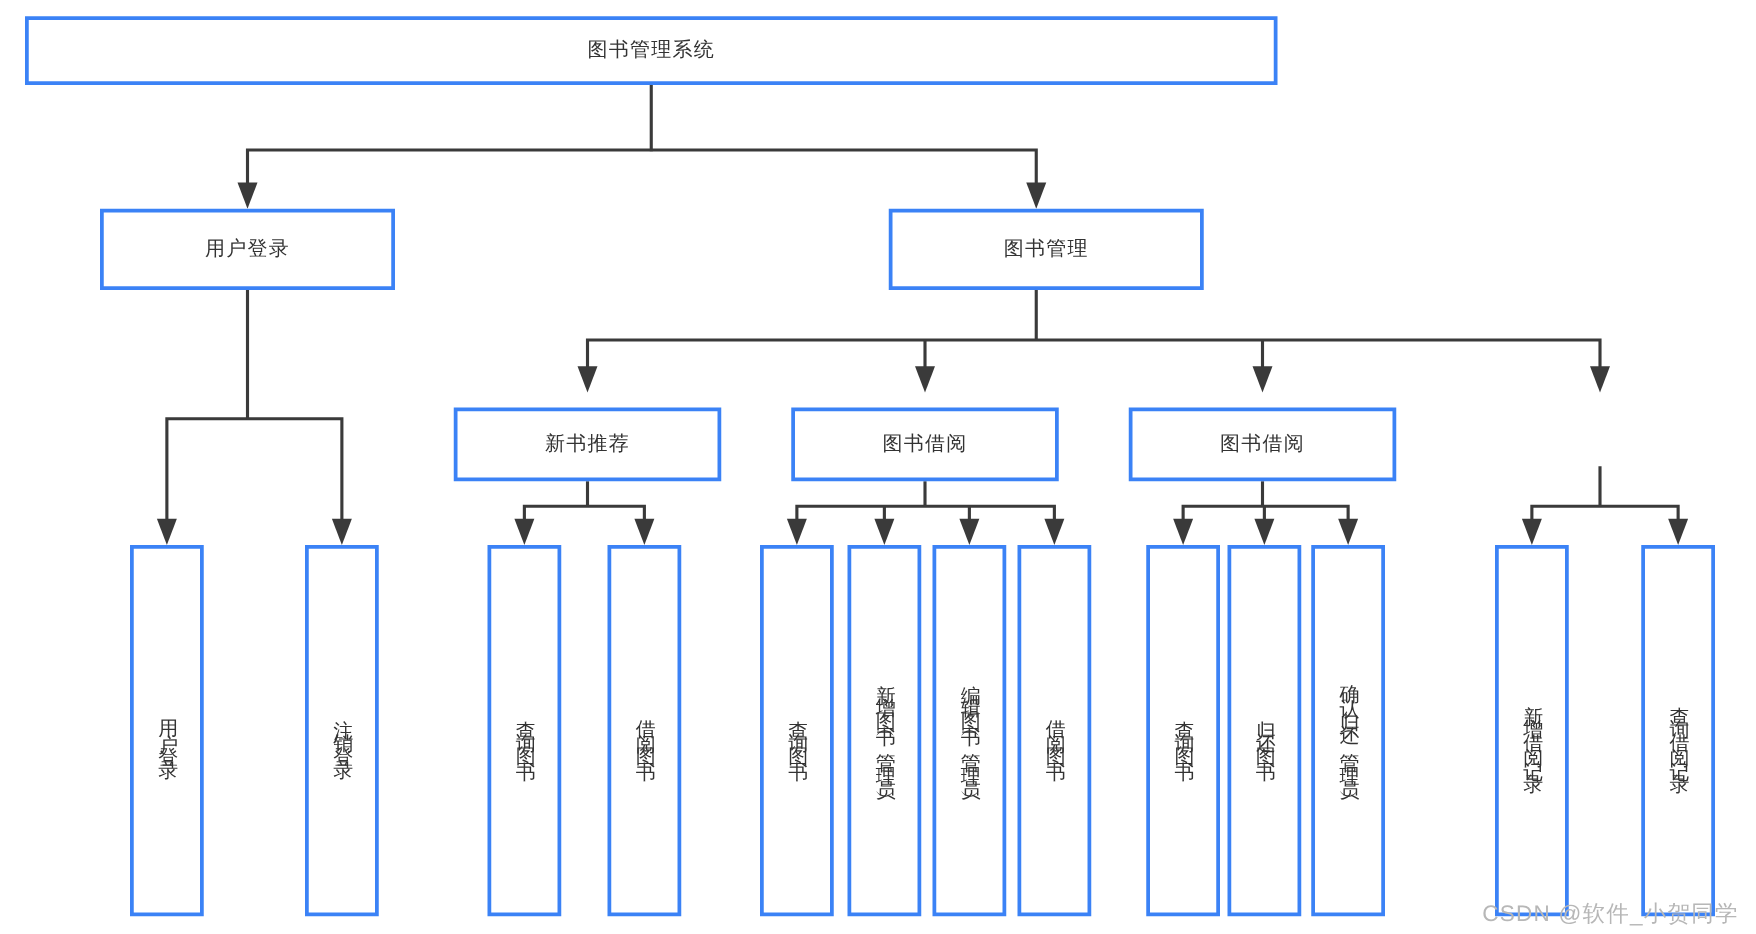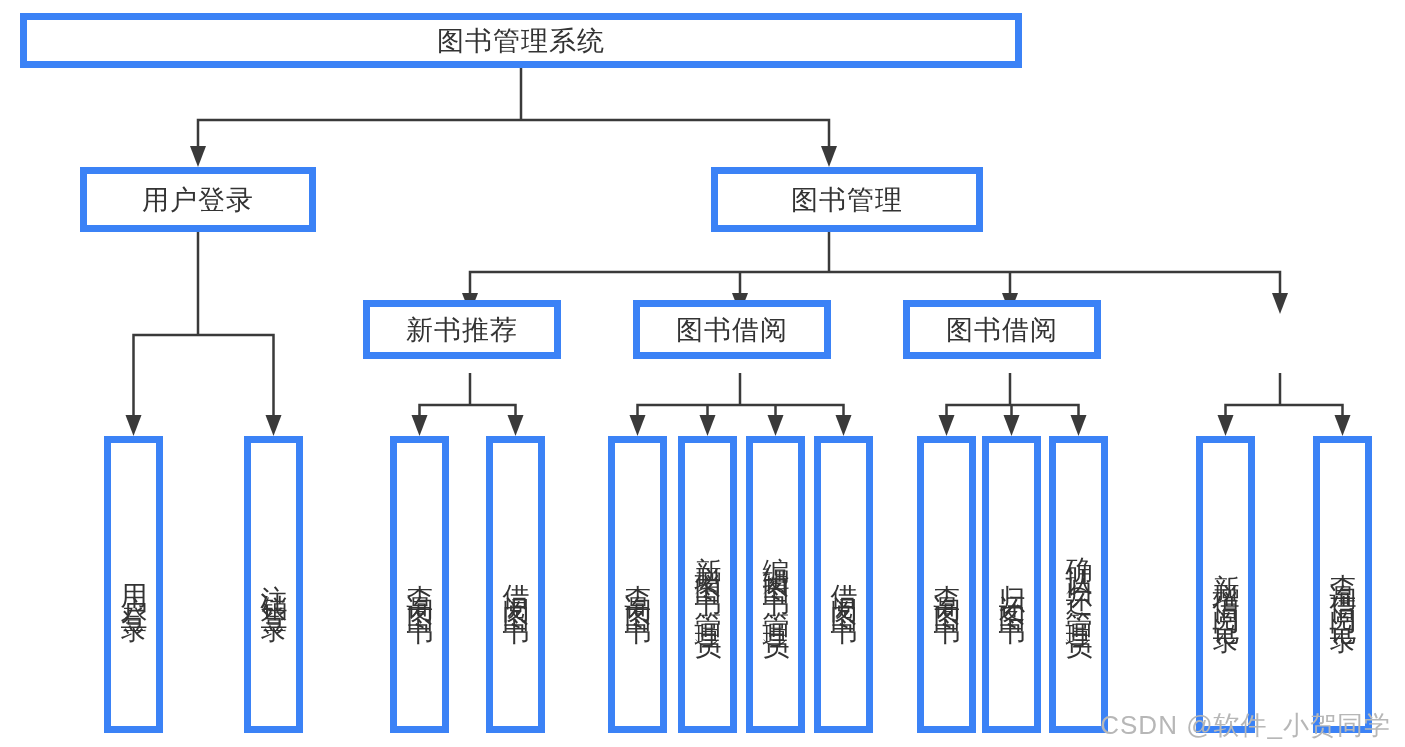--- a/index.html
+++ b/index.html
@@ -17,42 +17,43 @@
   }
   #connector-svg {
     position: absolute;
     left: 0; top: 0;
     width: 1405px; height: 747px;
     pointer-events: none;
   }
   .node {
     position: absolute;
     box-sizing: border-box;
-    border: 7px solid #3b82f6;
+    border: 3px solid #3b82f6;
     background: #ffffff;
     color: #333333;
     display: flex;
     align-items: center;
     justify-content: center;
-    font-size: 27px;
+    font-size: 16px;
     letter-spacing: 1px;
     white-space: nowrap;
+    font-family: Liberation Mono, monospace;
   }
   .leaf {
     writing-mode: vertical-rl;
     text-orientation: mixed;
     letter-spacing: 11px;
     line-height: 1;
     white-space: normal;
   }
   
   .n-root  { left: 20px;  top: 13px;  width: 1002px; height: 55px; }
   .n-l2a   { left: 80px;  top: 167px; width: 236px;  height: 65px; }
-  .n-l2b   { left: 711px; top: 167px; width: 272px;  height: 65px; }
-  .n-l3    { top: 300px;  width: 198px; height: 59px; }
+  .n-l2b   { left: 711px; top: 167px; width: 252px;  height: 65px; }
+  .n-l3    { top: 326px;  width: 214px; height: 59px; }
   .n-l3a   { left: 363px; }
   .n-l3b   { left: 633px; }
   .n-l3c   { left: 903px; }
   .n-l3d   { left: 1173px; }
   .leaf    { top: 436px;  width: 59px; height: 297px; }
   .lf-g1a  { left: 104px; }
   .lf-g1b  { left: 244px; }
   .lf-g2a  { left: 390px; }
   .lf-g2b  { left: 486px; }
   .lf-g3a  { left: 608px; }
@@ -61,21 +62,21 @@
   .lf-g3d  { left: 814px; }
   .lf-g4a  { left: 917px; }
   .lf-g4b  { left: 982px; }
   .lf-g4c  { left: 1049px; }
   .lf-g5a  { left: 1196px; }
   .lf-g5b  { left: 1313px; }
   #watermark {
     position: absolute;
     right: 14px;
     bottom: 4px;
-    font-size: 26px;
+    font-size: 18px;
     color: #b7b7b7;
     letter-spacing: 1px;
     white-space: nowrap;
   }
 </style>
 </head>
 <body>
 
 <div id="stage">
 

